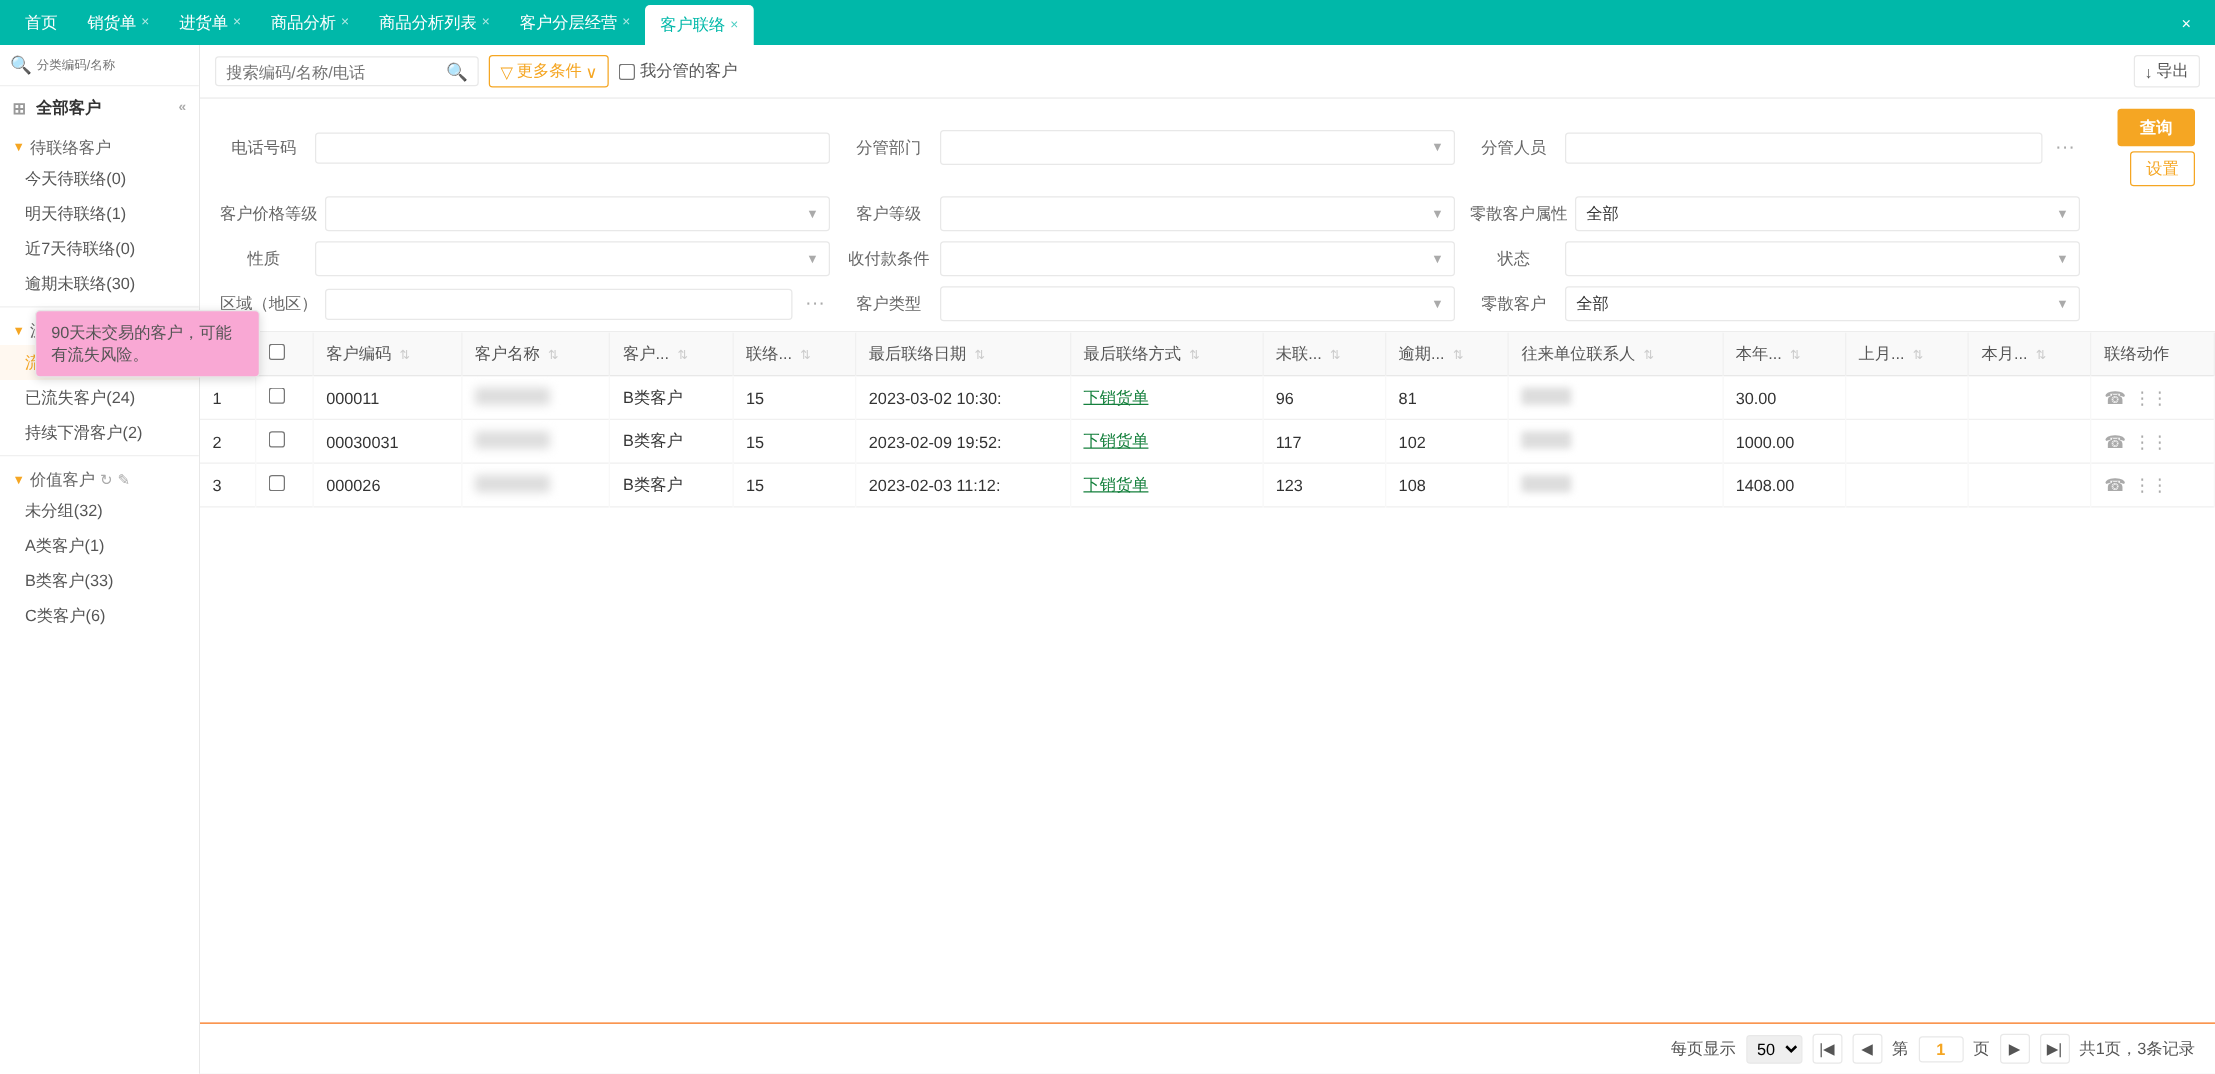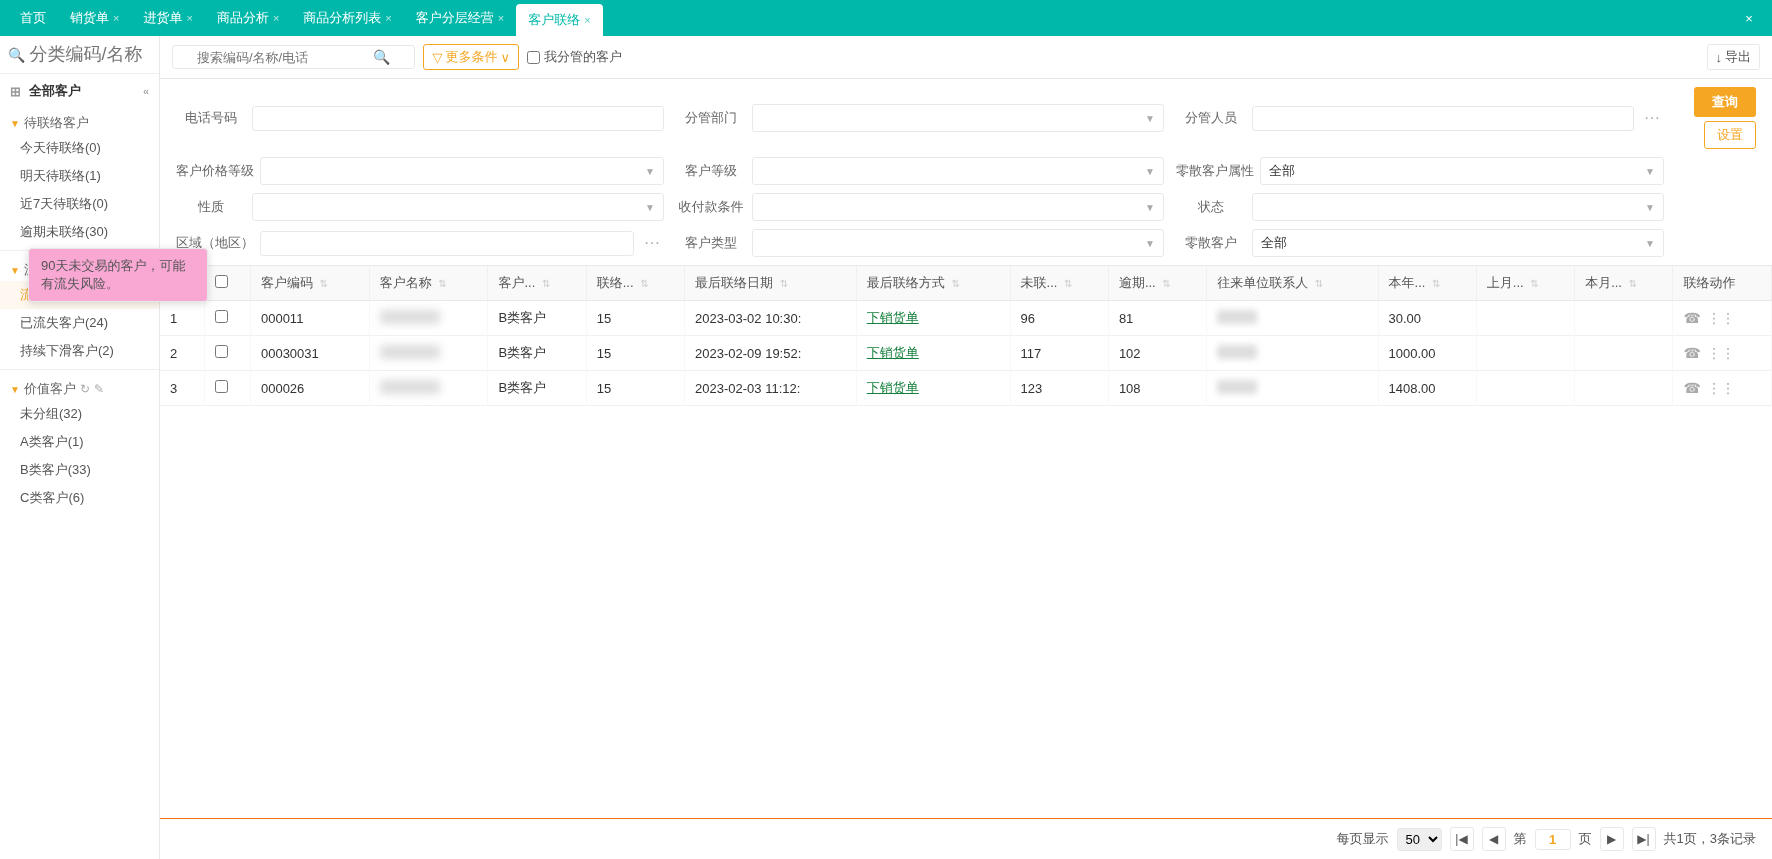--- a/index.html
+++ b/index.html
@@ -67,21 +67,21 @@
     .sidebar-search {
       padding: 8px;
       border-bottom: 1px solid #f0f0f0;
       display: flex;
       align-items: center;
       gap: 4px;
     }
     .sidebar-search input {
       border: none;
       outline: none;
-      font-size: 18px;
+      font-size: 10px;
       flex: 1;
       color: #0f766e;
     }
     .sidebar-search-icon { color: #aaa; font-size: 14px; }
     .sidebar-header {
       display: flex;
       align-items: center;
       justify-content: space-between;
       padding: 8px 10px;
       font-weight: bold;
@@ -126,21 +126,21 @@
       padding: 8px 12px;
       display: flex;
       align-items: center;
       gap: 8px;
     }
     .filter-search-wrap {
       display: flex;
       align-items: flex-end;
       border: 1px solid #e8e8e8;
       border-radius: 3px;
-      padding: 3px 24px;
+      padding: 3px 8px;
       min-width: 180px;
     }
     .filter-search-wrap input {
       border: none;
       outline: none;
       font-size: 13px;
       min-width: 150px;
       color: #999;
     }
     .filter-search-wrap .search-icon { color: #f5a623; cursor: pointer; font-size: 14px; }

